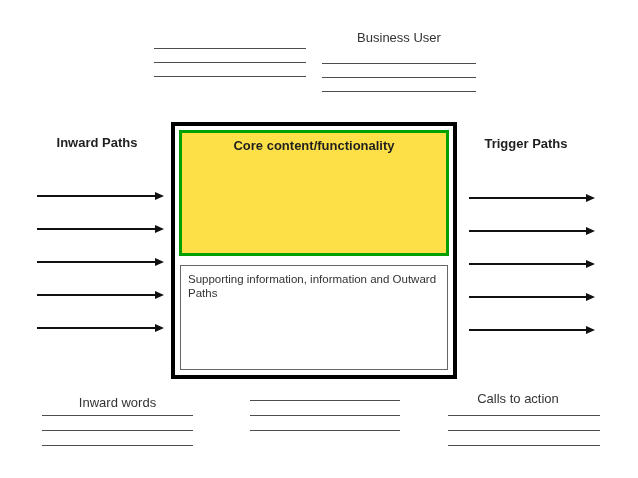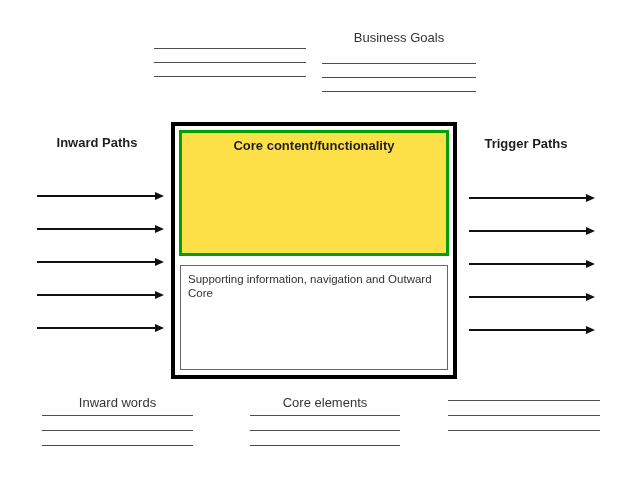--- a/index.html
+++ b/index.html
@@ -94,21 +94,21 @@
 
   <div class="abs" id="g-user">
     <div class="rules-top">
         <div class="rule"></div>
         <div class="rule"></div>
         <div class="rule"></div>
       </div>
   </div>
 
   <div class="abs" id="g-business">
-    <div class="label">Business Goals</div>
+    <div class="label">Business User</div>
     <div class="rules-top">
         <div class="rule"></div>
         <div class="rule"></div>
         <div class="rule"></div>
       </div>
   </div>
 
   <div class="abs label bold" id="lbl-inward">Inward Paths</div>
   <div class="abs arrows" id="arrows-left">
       <div class="arrow"></div>
@@ -125,43 +125,43 @@
       <div class="arrow"></div>
       <div class="arrow"></div>
       <div class="arrow"></div>
     </div>
 
   <div class="abs outer-box">
     <div class="core-box">
       <div class="label bold">Core content/functionality</div>
     </div>
     <div class="supporting-box">
-      <div class="label">Supporting information, navigation and Outward Core</div>
+      <div class="label">Supporting information, information and Outward Paths</div>
     </div>
   </div>
 
   <div class="abs" id="g-trigger">
     <div class="label">Inward words</div>
     <div class="rules-bottom">
         <div class="rule"></div>
         <div class="rule"></div>
         <div class="rule"></div>
       </div>
   </div>
 
   <div class="abs" id="g-corelem">
-    <div class="label">Core elements</div>
     <div class="rules-bottom">
         <div class="rule"></div>
         <div class="rule"></div>
         <div class="rule"></div>
       </div>
   </div>
 
   <div class="abs" id="g-calls">
+    <div class="label">Calls to action</div>
     <div class="rules-bottom">
         <div class="rule"></div>
         <div class="rule"></div>
         <div class="rule"></div>
       </div>
   </div>
 
 </div>
 
 </body></html>

